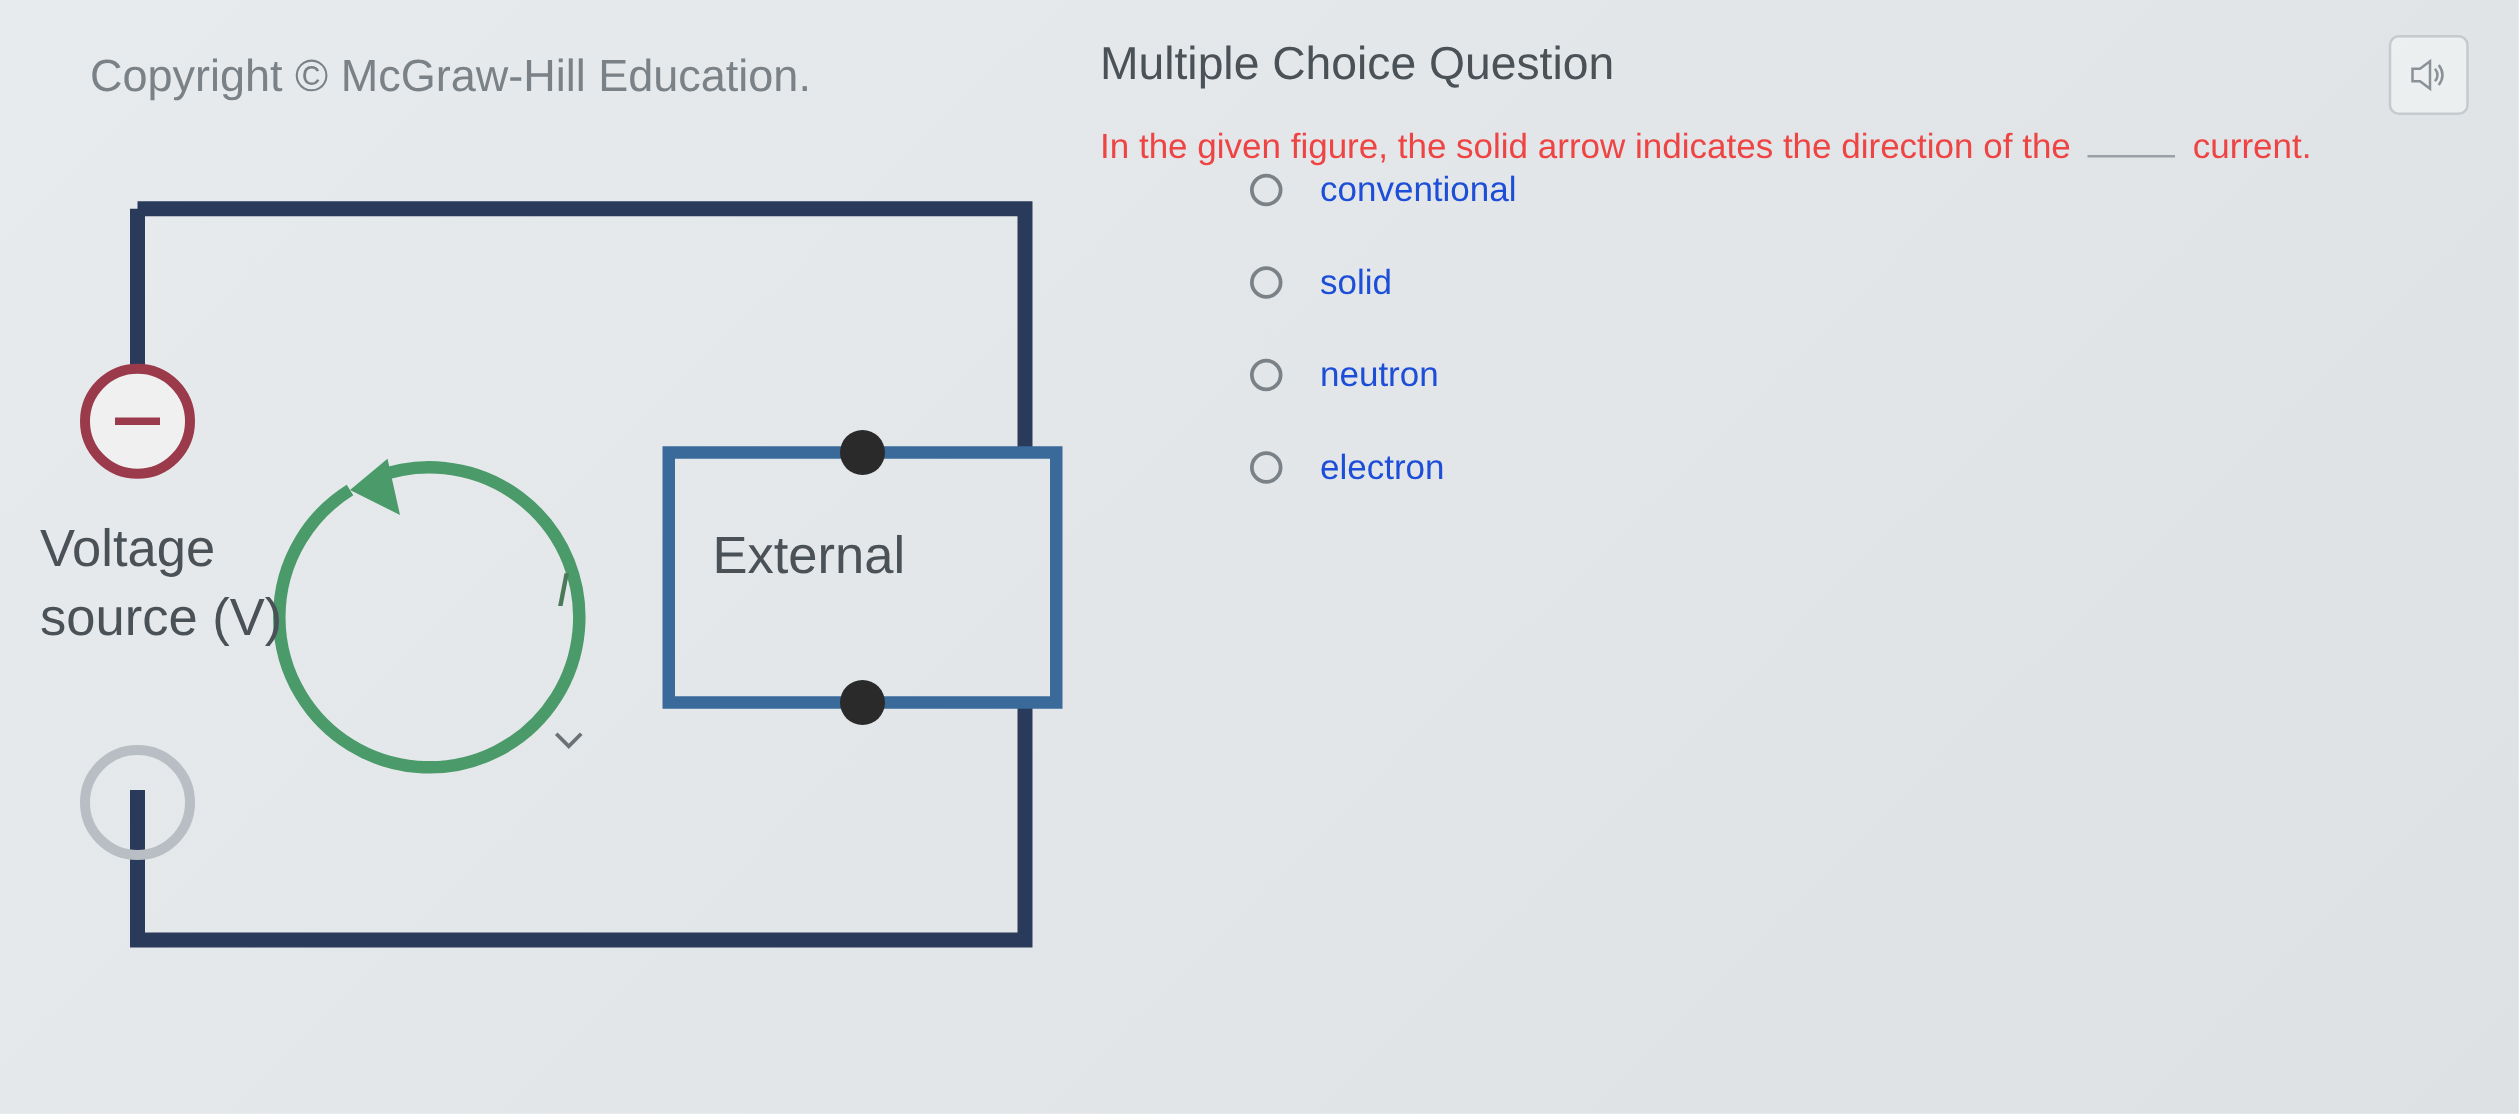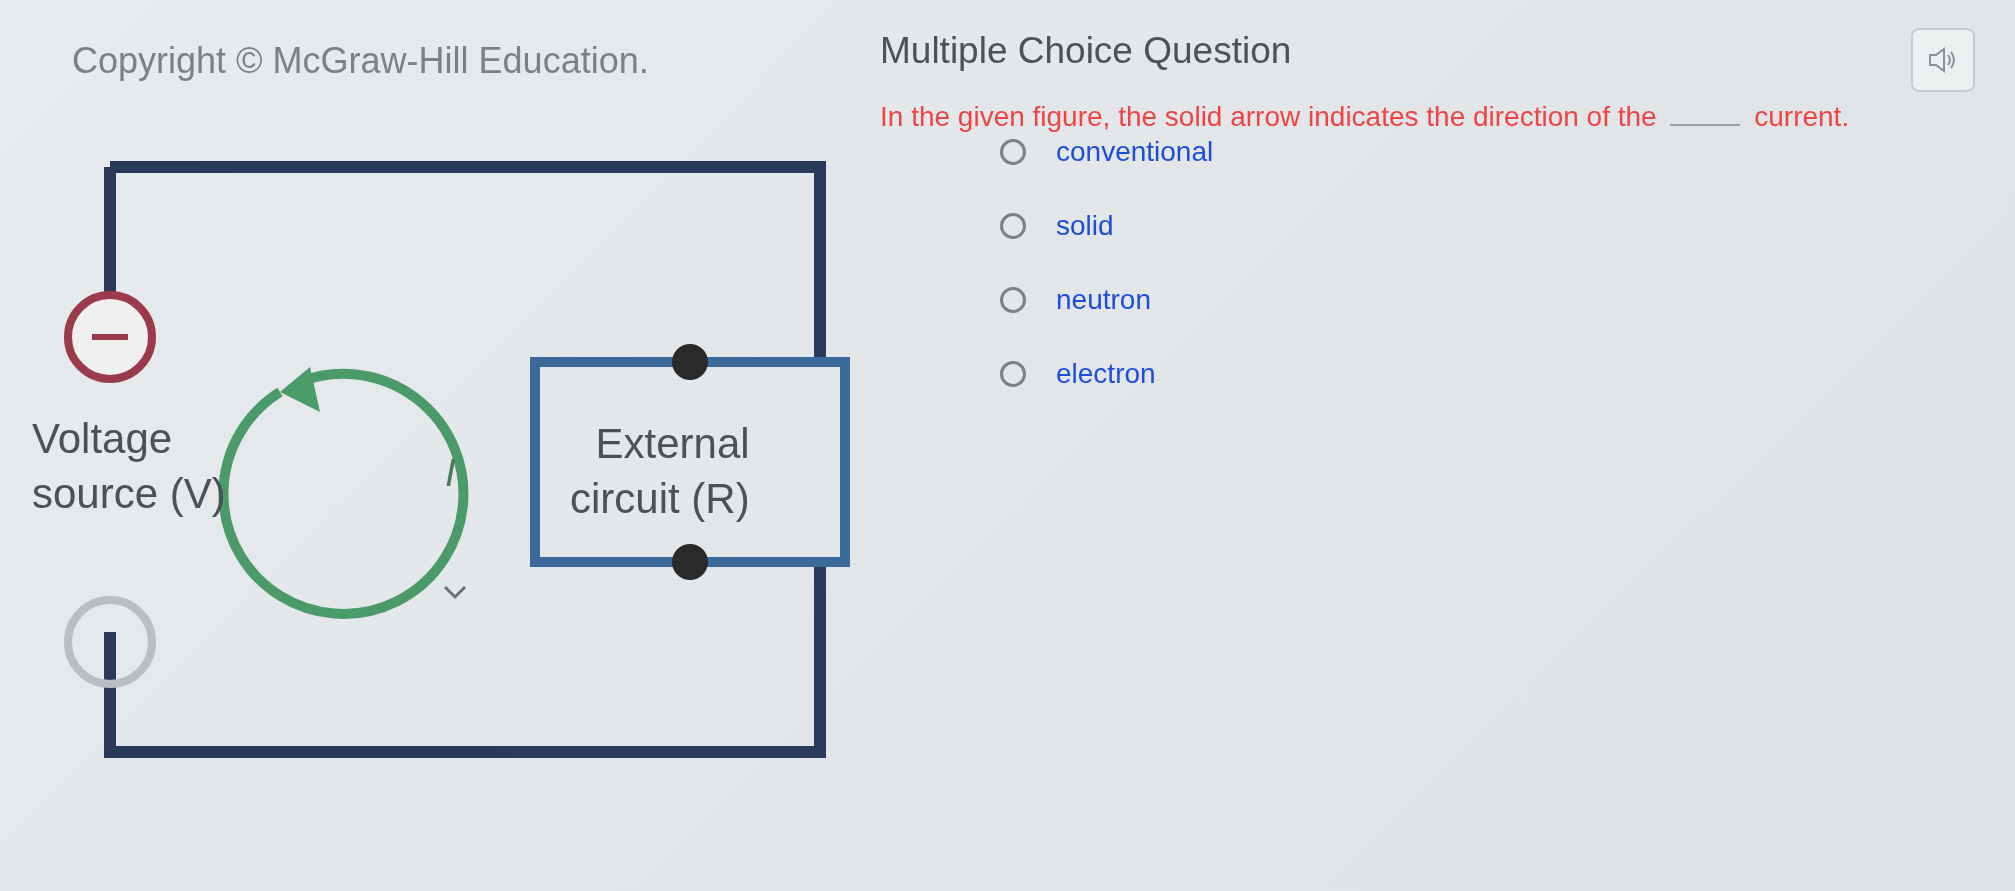--- a/index.html
+++ b/index.html
@@ -169,21 +169,20 @@
       <path d="M 445 475 L 455 485 L 465 475" stroke="#6a7278" stroke-width="3" fill="none"></path>
     </svg>
 
     <div class="voltage-label">
       <span>Voltage</span><br>
       <span>source (V)</span>
     </div>
 
     <div class="external-label">
       <span>External</span><br>
-      <span>circuit (R)</span>
     </div>
 
     <div class="current-label">I</div>
   </div>
 </div>
 
 <div class="right-panel">
   <div class="audio-button">
     <svg class="audio-icon" viewBox="0 0 30 26">
       <path d="M 2 8 L 2 18 L 8 18 L 16 24 L 16 2 L 8 8 Z" fill="none" stroke="#8a9298" stroke-width="2"></path>

